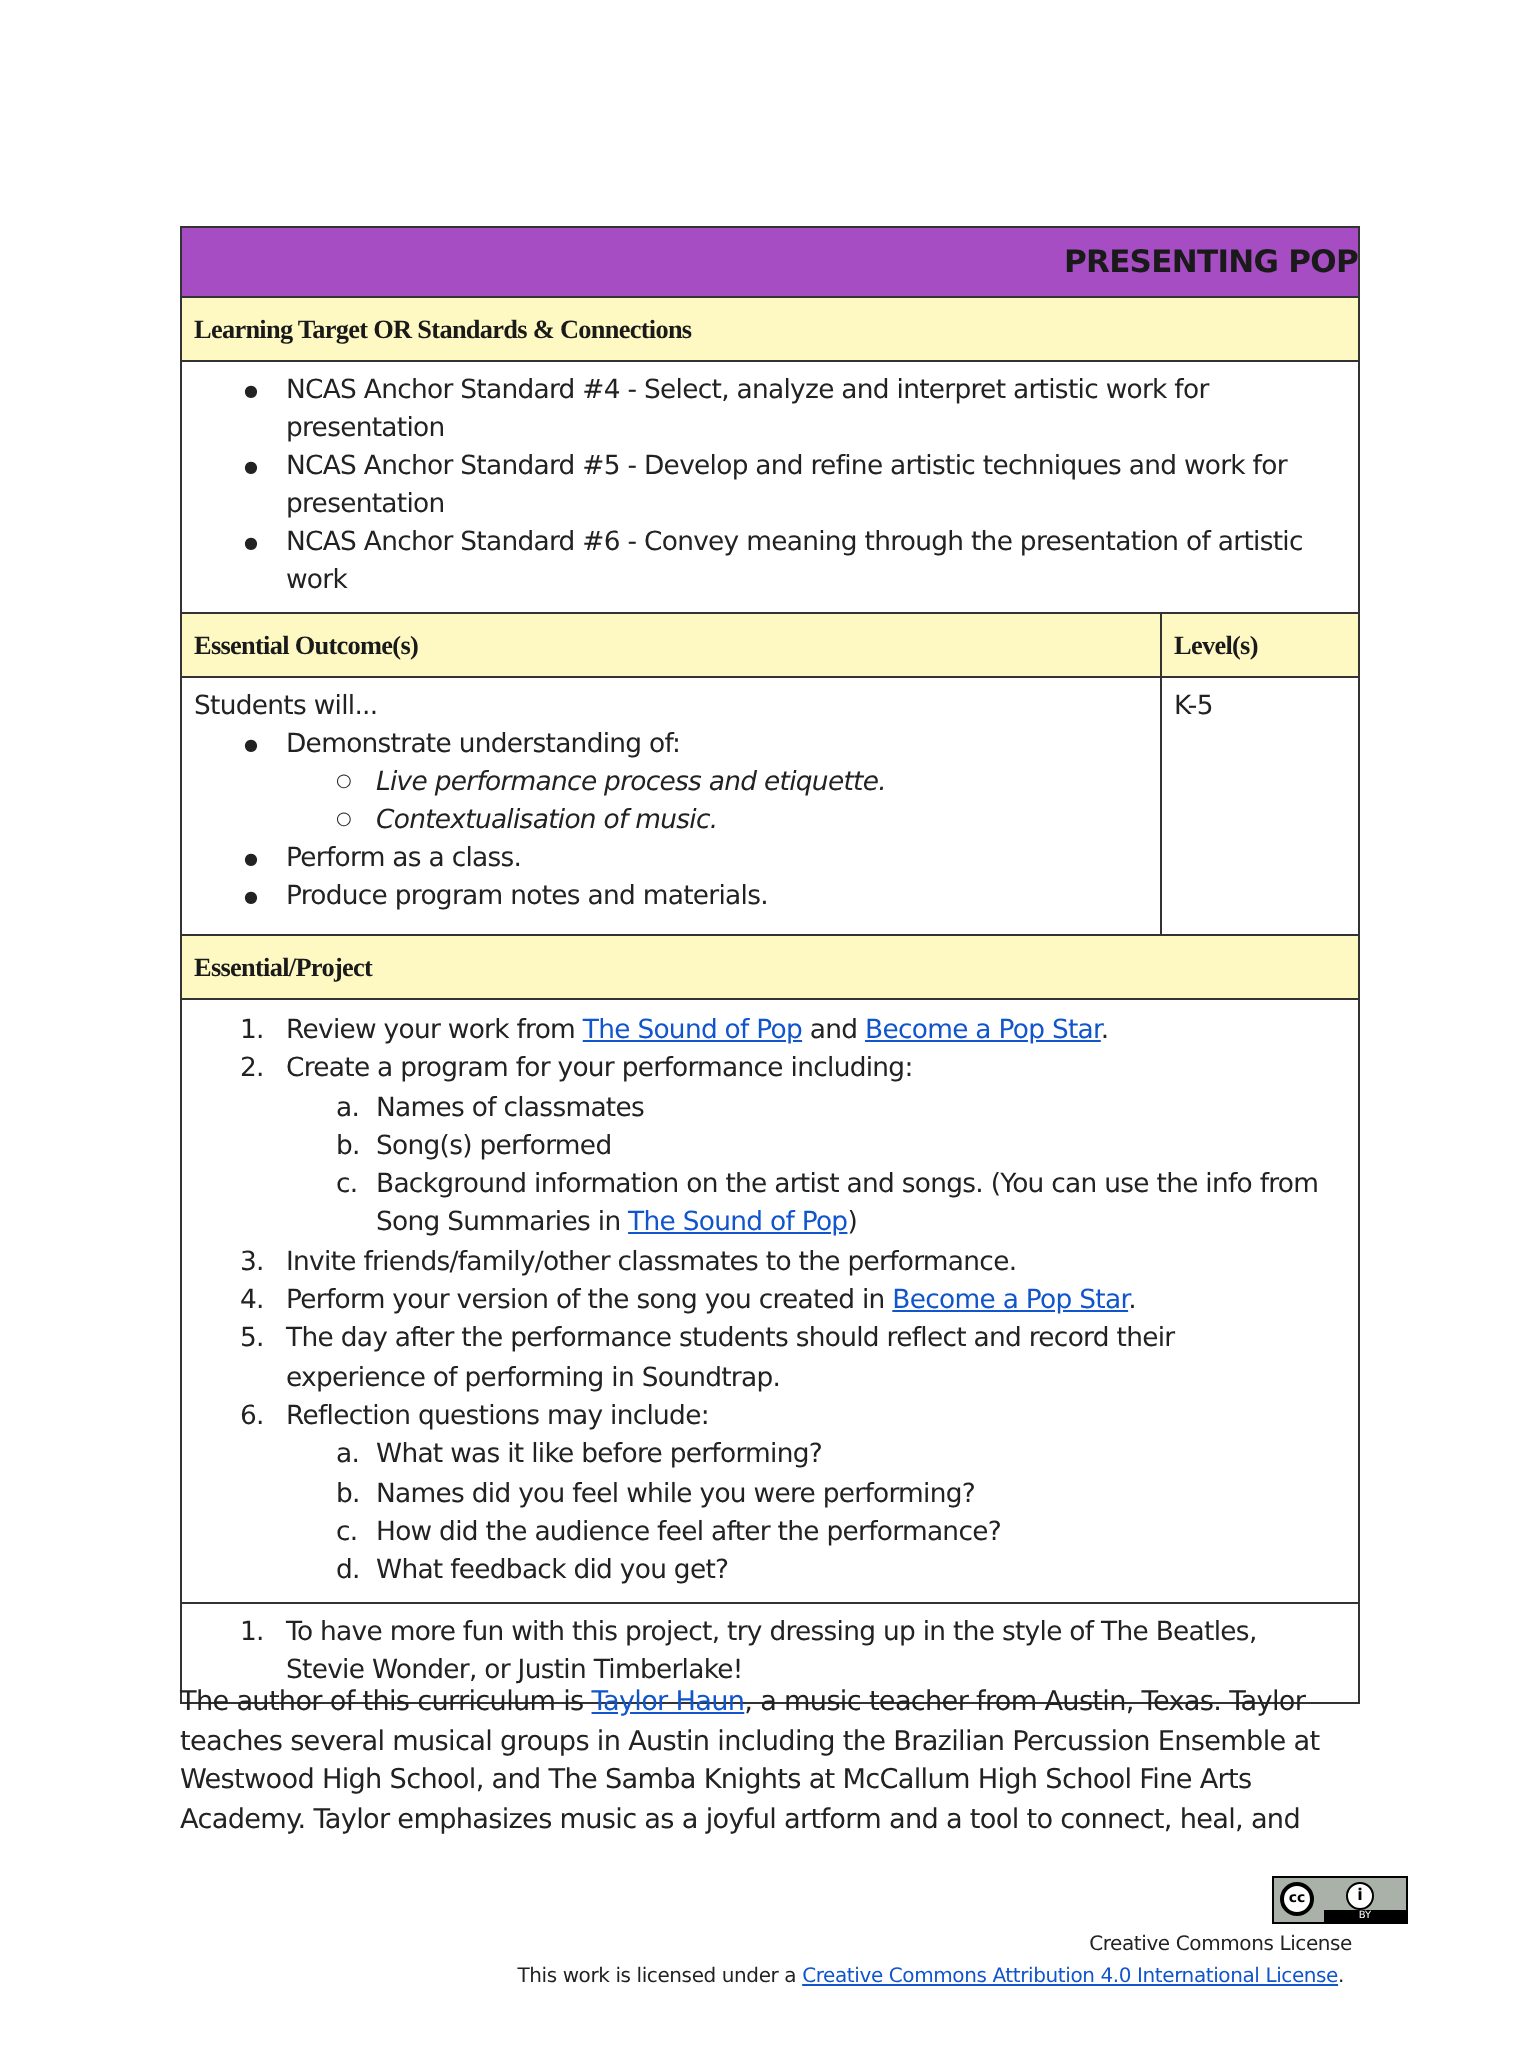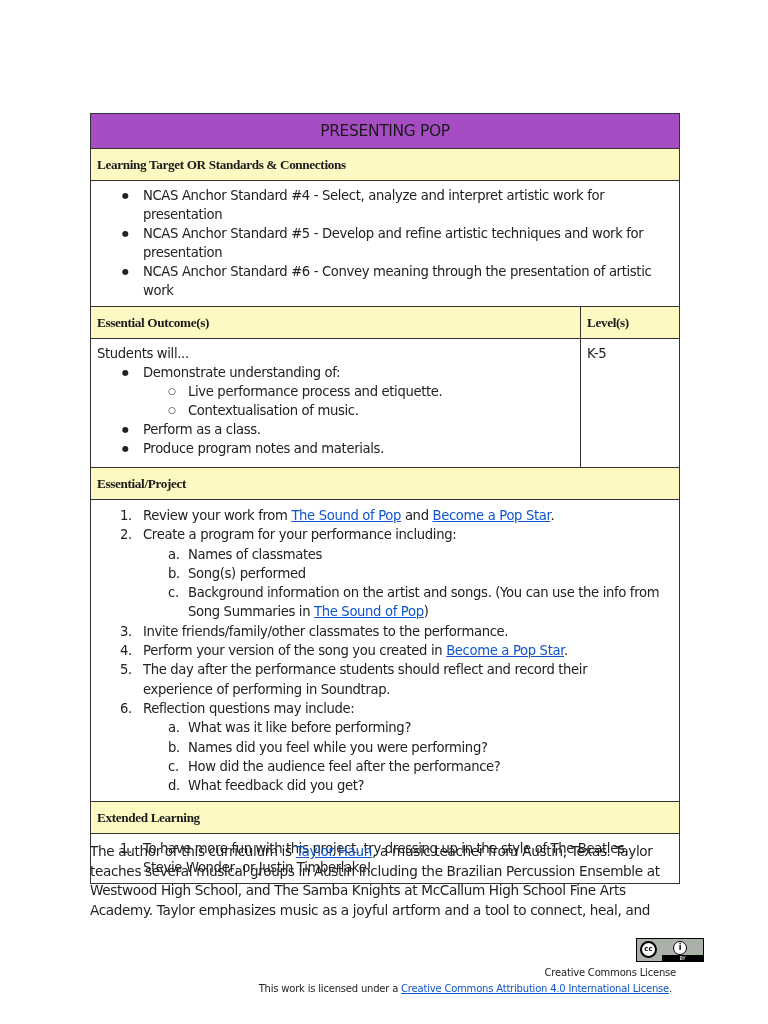--- a/index.html
+++ b/index.html
@@ -7,35 +7,35 @@
       width: 768px; height: 1024px; position: relative; overflow: hidden;
       font-family: "DejaVu Sans", sans-serif; color: #222;
     }
     .page { position: absolute; left: 90px; top: 113px; width: 589px; }
     table.lesson {
       width: 589px; border-collapse: collapse; table-layout: fixed;
       font-size: 13.2px; line-height: 19px; letter-spacing: -0.35px;
     }
     table.lesson td { border: 1px solid #333; vertical-align: top; padding: 0; }
     .title-cell {
-      background: #a64dc4; text-align: center; font-weight: normal;
+      background: #a64dc4; text-align: right; font-weight: bold;
       font-size: 15.5px; height: 34px; line-height: 34px; color: #1a1a1a; margin-top: 12px;
     }
     .hdr-cell {
       background: #fef9c3; font-weight: bold; height: 31px; line-height: 31px;
       padding-left: 6px !important; color: #1a1a1a; font-family: Liberation Serif, serif;
     }
     .body-cell { padding: 5px 6px 6px 6px !important; }
     ul, ol { margin: 0; padding: 0; list-style: none; }
     li { position: relative; }
     .bul > li { padding-left: 46px; }
     .bul > li::before {
       content: "\25CF"; position: absolute; left: 25px; top: 0; font-size: 8px;
     }
-    .sub > li { padding-left: 91px; }
+    .sub > li { padding-left: 91px; font-style: italic; }
     .sub > li::before {
       content: "\25CB"; position: absolute; left: 71px; top: 0; font-size: 9px;
     }
     .num > li { padding-left: 46px; }
     .num .n { position: absolute; left: 23px; top: 0; }
     .alpha > li { padding-left: 91px; }
     .alpha .n { position: absolute; left: 71px; top: 0; }
     a.link { color: #1155cc; text-decoration: underline; }
     .act li { line-height: 19.3px; }
     .bio {
@@ -145,23 +145,20 @@
         </ol>
         <ol class="alpha">
           <li><span class="n">a.</span><span>What was it like before performing?</span></li>
           <li><span class="n">b.</span><span>Names did you feel while you were performing?</span></li>
           <li><span class="n">c.</span><span>How did the audience feel after the performance?</span></li>
           <li><span class="n">d.</span><span>What feedback did you get?</span></li>
         </ol>
       </td>
     </tr>
     <tr>
-      <td colspan="2" class="hdr-cell">Extended Learning</td>
-    </tr>
-    <tr>
       <td colspan="2" class="body-cell" style="padding-right:50px !important;">
         <ol class="num">
           <li><span class="n">1.</span><span>To have more fun with this project, try dressing up in the style of The Beatles, Stevie Wonder, or Justin Timberlake!</span></li>
         </ol>
       </td>
     </tr>
   </tbody>
     </table>
 </div>
 

